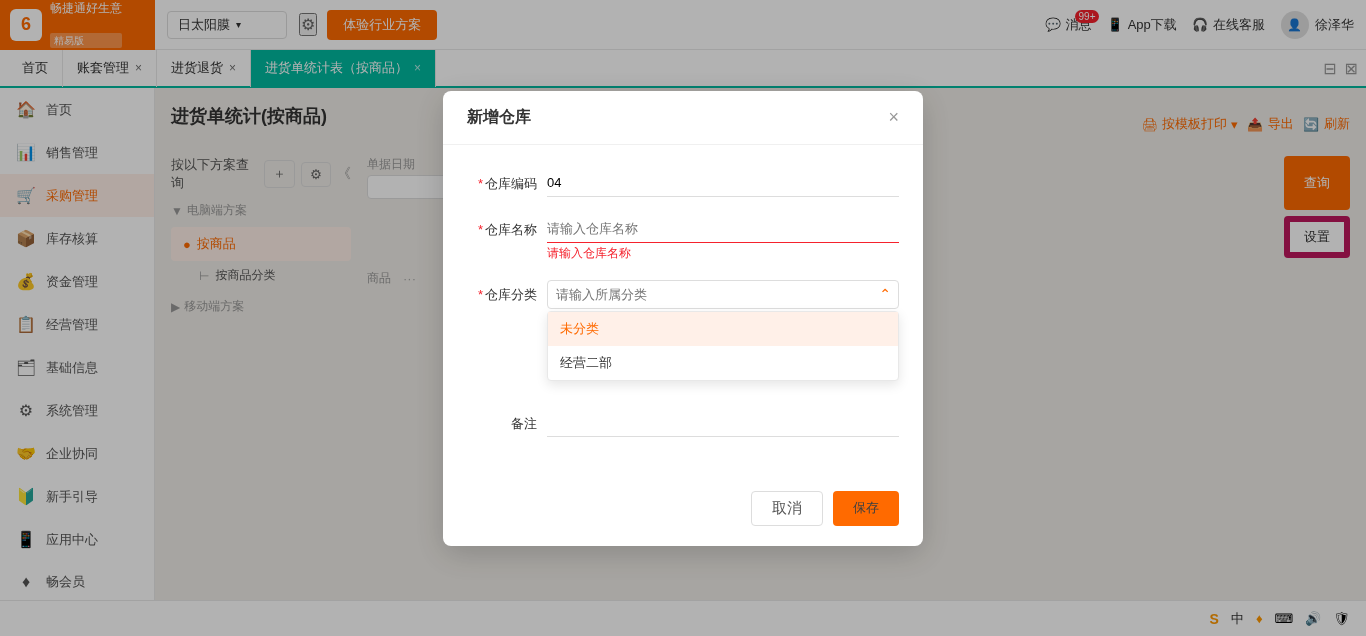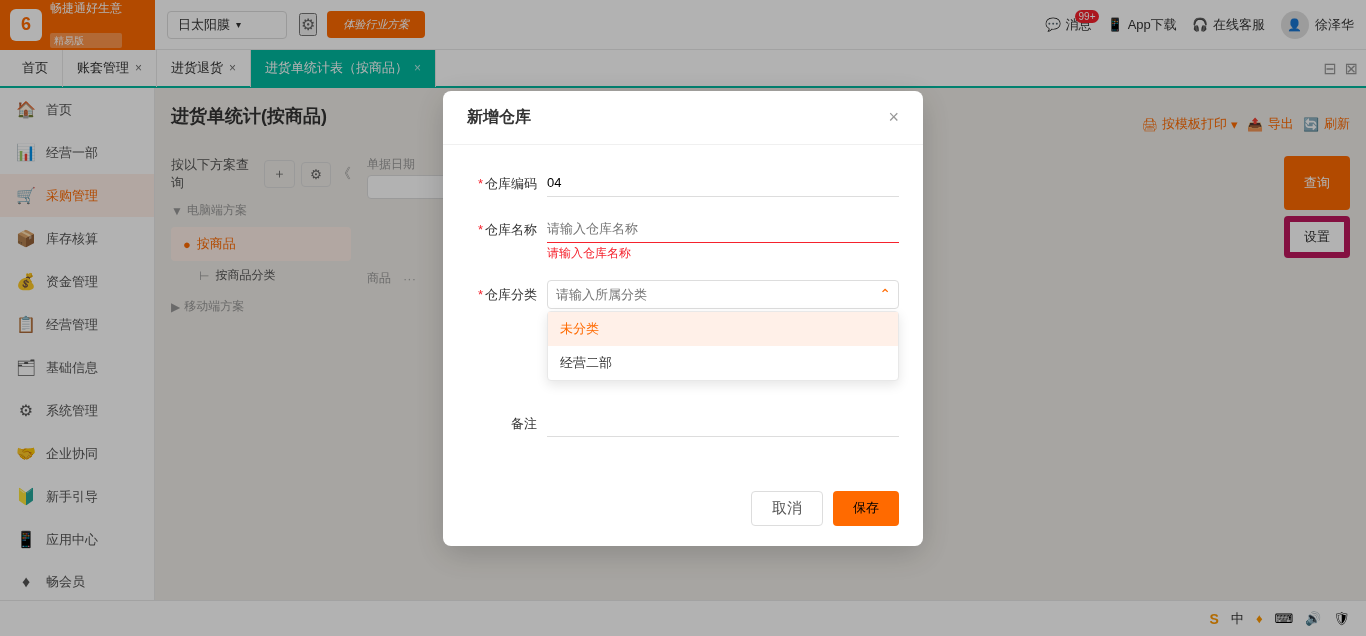--- a/index.html
+++ b/index.html
@@ -20,21 +20,21 @@
     .logo-badge { font-size: 10px; background: rgba(255,255,255,0.3); padding: 1px 4px; border-radius: 2px; margin-top: 16px; }
 
     .store-selector {
       display: flex; align-items: center; border: 1px solid #ddd; border-radius: 4px;
       padding: 4px 10px; margin-left: 12px; cursor: pointer; background: #fff; min-width: 120px;
     }
     .store-selector span { color: #333; margin-right: 6px; }
     .chevron { color: #999; font-size: 10px; }
 
     .header-icons { display: flex; align-items: center; margin-left: auto; gap: 16px; }
-    .try-btn { background: #ff6a00; color: #fff; border: none; padding: 6px 16px; border-radius: 4px; cursor: pointer; font-size: 11px; font-style: italic; }
+    .try-btn { background: #ff6a00; color: #fff; border: none; padding: 6px 16px; border-radius: 4px; cursor: pointer; font-size: 13px; }
     .gear-btn { color: #666; cursor: pointer; font-size: 16px; }
     .header-icon-item { display: flex; align-items: center; gap: 4px; cursor: pointer; color: #333; font-size: 13px; position: relative; }
     .badge { background: #f5222d; color: #fff; font-size: 10px; border-radius: 8px; padding: 1px 4px; position: absolute; top: -6px; right: -8px; }
     .user-area { display: flex; align-items: center; gap: 6px; cursor: pointer; color: #333; }
     .user-avatar { width: 28px; height: 28px; background: #e0e0e0; border-radius: 50%; display: flex; align-items: center; justify-content: center; font-size: 12px; }
 
     
     .tab-bar {
       display: flex; align-items: center; background: #fff; border-bottom: 2px solid #00b9a0;
       padding: 0 8px; height: 38px;
@@ -124,21 +124,21 @@
     
     .dropdown-list {
       position: absolute; top: 100%; left: 0; width: 100%;
       background: #fff; border: 1px solid #e8e8e8; border-radius: 4px;
       box-shadow: 0 4px 12px rgba(0,0,0,0.1); z-index: 200; margin-top: 2px;
     }
     .dropdown-item { padding: 8px 12px; cursor: pointer; font-size: 13px; color: #333; }
     .dropdown-item.selected { background: #fff0e8; color: #ff6a00; }
 
     .cancel-btn { background: #fff; border: 1px solid #ddd; padding: 7px 20px; border-radius: 4px; cursor: pointer; font-size: 15px; color: #555; }
-    .save-btn { background: #ff6a00; color: #000000; border: none; padding: 7px 20px; border-radius: 4px; cursor: pointer; font-size: 13px; }
+    .save-btn { background: #ff6a00; color: #404040; border: none; padding: 7px 20px; border-radius: 4px; cursor: pointer; font-size: 13px; }
 
     
     .bottom-bar { position: fixed; bottom: 0; left: 0; width: 1366px; height: 36px; background: #fff; border-top: 1px solid #e8e8e8; display: flex; align-items: center; justify-content: flex-end; padding: 0 16px; gap: 12px; z-index: 50; }
 
     .hint-row { display: flex; align-items: center; gap: 6px; color: #999; font-size: 13px; margin-bottom: 8px; }
     .hint-icon { width: 18px; height: 18px; background: #ff6a00; border-radius: 50%; color: #fff; display: flex; align-items: center; justify-content: center; font-size: 11px; }
   </style>
 </head>
 <body>
 
@@ -209,21 +209,21 @@
 
 <div class="main-layout">
 
   <div class="sidebar">
     <div class="sidebar-item">
       <span class="si-icon">🏠</span>
       <span>首页</span>
     </div>
     <div class="sidebar-item">
       <span class="si-icon">📊</span>
-      <span>经营一部</span>
+      <span>销售管理</span>
     </div>
     <div class="sidebar-item active">
       <span class="si-icon">🛒</span>
       <span>采购管理</span>
     </div>
     <div class="sidebar-item">
       <span class="si-icon">📦</span>
       <span>库存核算</span>
     </div>
     <div class="sidebar-item">

